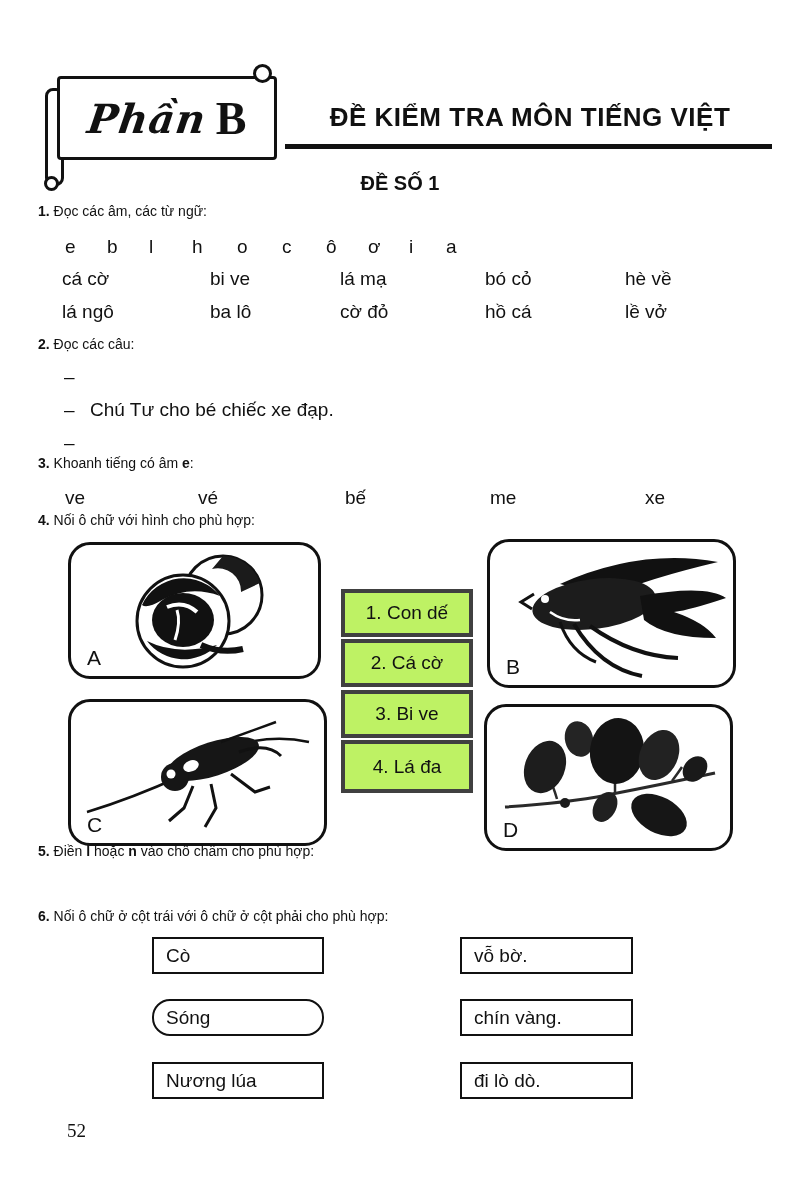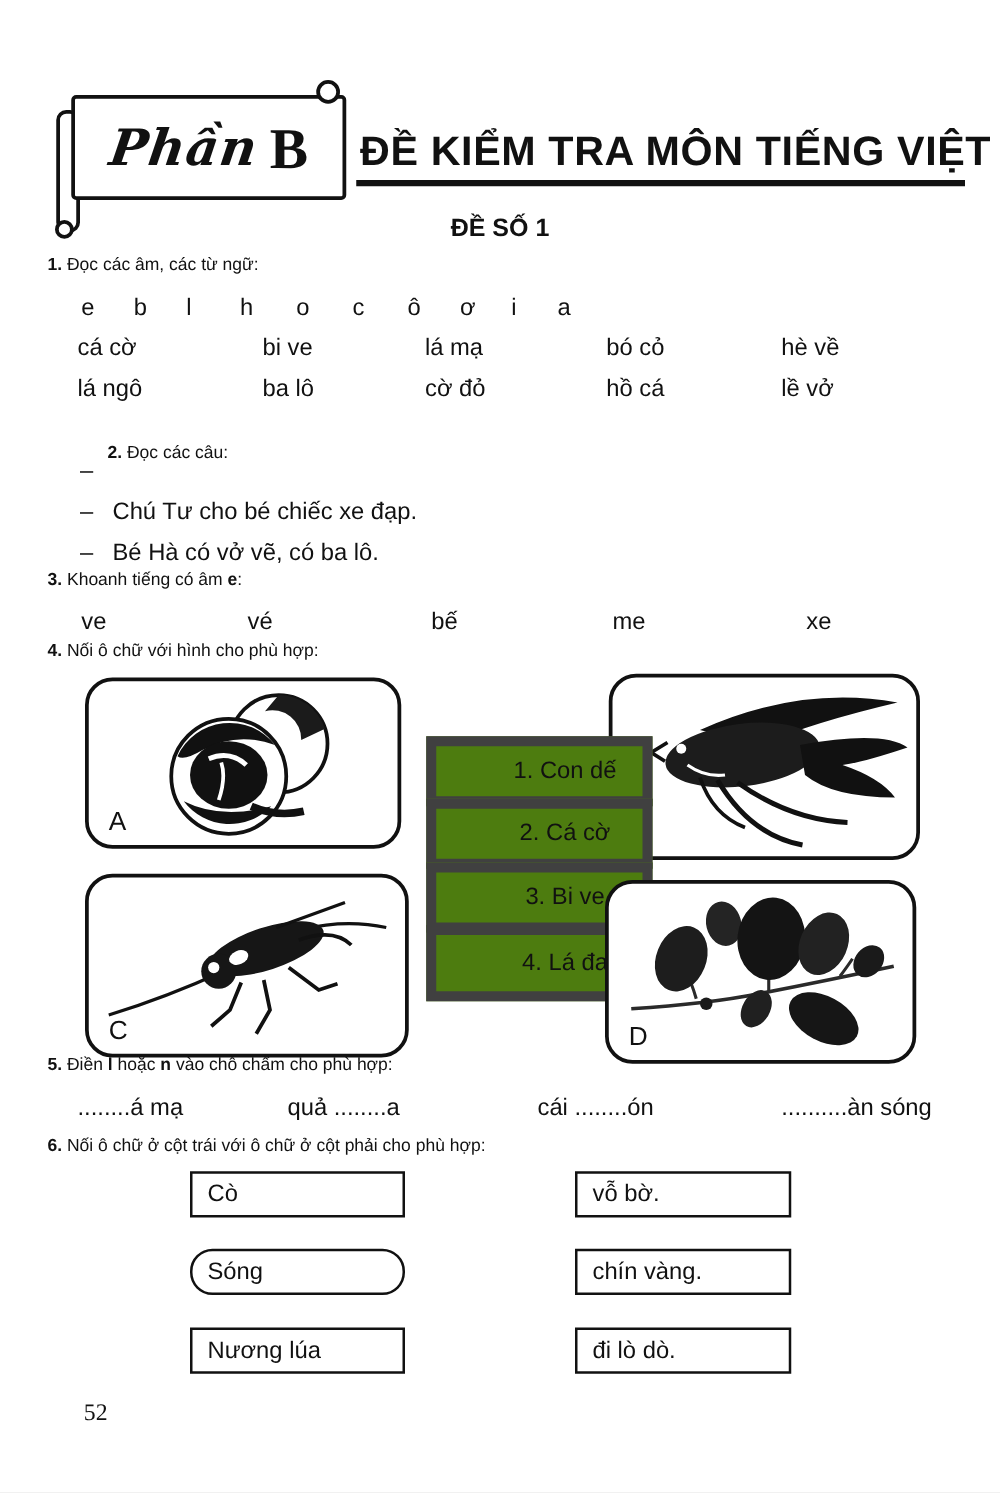--- a/index.html
+++ b/index.html
@@ -23,38 +23,38 @@
     position:absolute;width:13px;height:13px;border:3px solid #111;
     border-radius:50%;background:#fff;z-index:3;
   }
   .part-label{
     font-family:"DejaVu Serif",serif;font-style:italic;font-weight:700;
     font-size:40px;letter-spacing:1px;transform:skewX(-8deg);
   }
   .part-letter{font-family:"Liberation Serif",serif;font-weight:700;font-size:46px;}
   .page-title{
     position:absolute;left:288px;top:102px;width:484px;text-align:center;
-    font-size:33px;font-weight:700;letter-spacing:.5px;white-space:nowrap;
+    font-size:26px;font-weight:700;letter-spacing:.5px;white-space:nowrap;
   }
   .title-underline{position:absolute;left:285px;top:144px;width:487px;height:5px;background:#111;}
   .test-number{position:absolute;left:0;top:172px;width:800px;text-align:center;font-size:20px;font-weight:700;}
   
   .q-line{position:absolute;left:38px;font-size:14px;white-space:nowrap;}
   .q-num{font-weight:700;}
   .b{font-weight:700;}
   .row{position:absolute;left:0;top:0;width:800px;height:26px;}
   .row span{position:absolute;font-size:19px;white-space:nowrap;}
   
   .pic-box{
     position:absolute;border:3px solid #111;border-radius:22px;background:#fff;
   }
   .pic-letter{position:absolute;left:16px;bottom:6px;font-size:21px;}
   .word-box{
-    position:absolute;left:341px;width:124px;border:8px solid #404040;background:#4d7c0f;
-    display:flex;align-items:center;justify-content:center;font-size:19px;white-space:nowrap;padding-left:41px;
+    position:absolute;left:341px;width:124px;border:4px solid #404040;background:#bef264;
+    display:flex;align-items:center;justify-content:center;font-size:19px;white-space:nowrap;
   }
   
   .match-box{
     position:absolute;border:2px solid #111;background:#fff;
     display:flex;align-items:center;padding-left:12px;font-size:19px;white-space:nowrap;
   }
   .page-num{
     position:absolute;left:35px;top:1120px;
     font-family:"Liberation Serif",serif;font-size:19px;margin-left:32px;
   }
@@ -100,34 +100,33 @@
     <span style="left:625px;">hè về</span>
   </div>
   <div class="row" style="top:301px;">
     <span style="left:62px;">lá ngô</span>
     <span style="left:210px;">ba lô</span>
     <span style="left:340px;">cờ đỏ</span>
     <span style="left:485px;">hồ cá</span>
     <span style="left:625px;">lề vở</span>
   </div>
 
-  <div class="q-line" style="top:353px;margin-left:48px;">
+  <div class="q-line" style="top:336px;">
     <span class="q-num">2.</span>
     <span>Đọc các câu:</span>
   </div>
   <div class="row" style="top:366px;">
     <span style="left:64px;">–</span>
   </div>
   <div class="row" style="top:399px;">
     <span style="left:64px;">–</span>
     <span style="left:90px;">Chú Tư cho bé chiếc xe đạp.</span>
   </div>
   <div class="row" style="top:432px;">
     <span style="left:64px;">–</span>
-    <span style="left:90px;">Bé Hà có vở vẽ, có ba lô.</span>
   </div>
 
   <div class="q-line" style="top:455px;">
     <span class="q-num">3.</span>
     <span>Khoanh tiếng có âm </span><span class="b">e</span><span>:</span>
   </div>
   <div class="row" style="top:487px;">
     <span style="left:65px;">ve</span>
     <span style="left:198px;">vé</span>
     <span style="left:345px;">bế</span>
@@ -214,26 +213,20 @@
         <circle cx="78" cy="96" r="5" fill="#1a1a1a"></circle>
       </svg>
     </span>
     <span class="pic-letter">D</span>
   </div>
 
   <div class="q-line" style="top:843px;">
     <span class="q-num">5.</span>
     <span>Điền </span><span class="b">l</span><span> hoặc </span><span class="b">n</span><span> vào chỗ chấm cho phù hợp:</span>
   </div>
-  <div class="row" style="top:876px;">
-    <span style="left:62px;">........á mạ</span>
-    <span style="left:230px;">quả ........a</span>
-    <span style="left:430px;">cái ........ón</span>
-    <span style="left:625px;">..........àn sóng</span>
-  </div>
 
   <div class="q-line" style="top:908px;">
     <span class="q-num">6.</span>
     <span>Nối ô chữ ở cột trái với ô chữ ở cột phải cho phù hợp:</span>
   </div>
   <div class="match-box" style="left:152px;top:937px;width:156px;height:33px;">Cò</div>
   <div class="match-box" style="left:152px;top:999px;width:156px;height:33px;border-radius:18px;">Sóng</div>
   <div class="match-box" style="left:152px;top:1062px;width:156px;height:33px;">Nương lúa</div>
   <div class="match-box" style="left:460px;top:937px;width:157px;height:33px;">vỗ bờ.</div>
   <div class="match-box" style="left:460px;top:1062px;width:157px;height:33px;">đi lò dò.</div>

